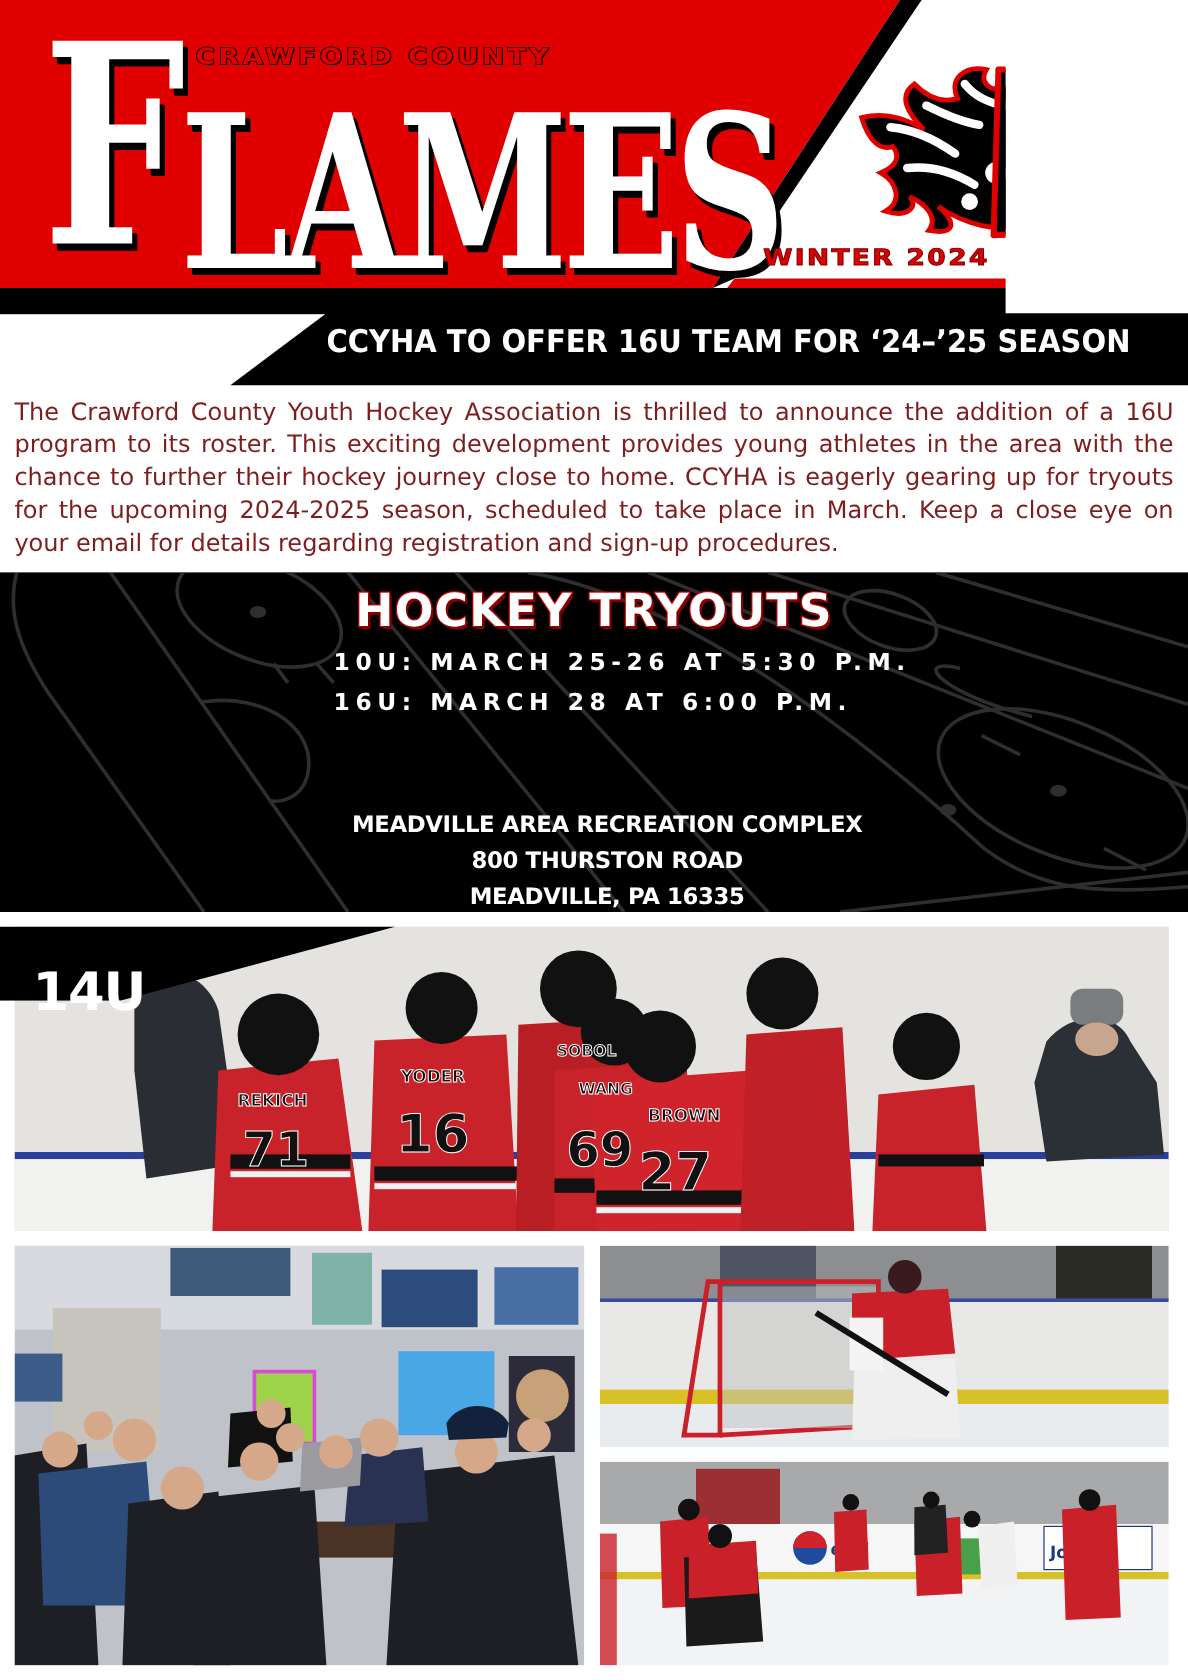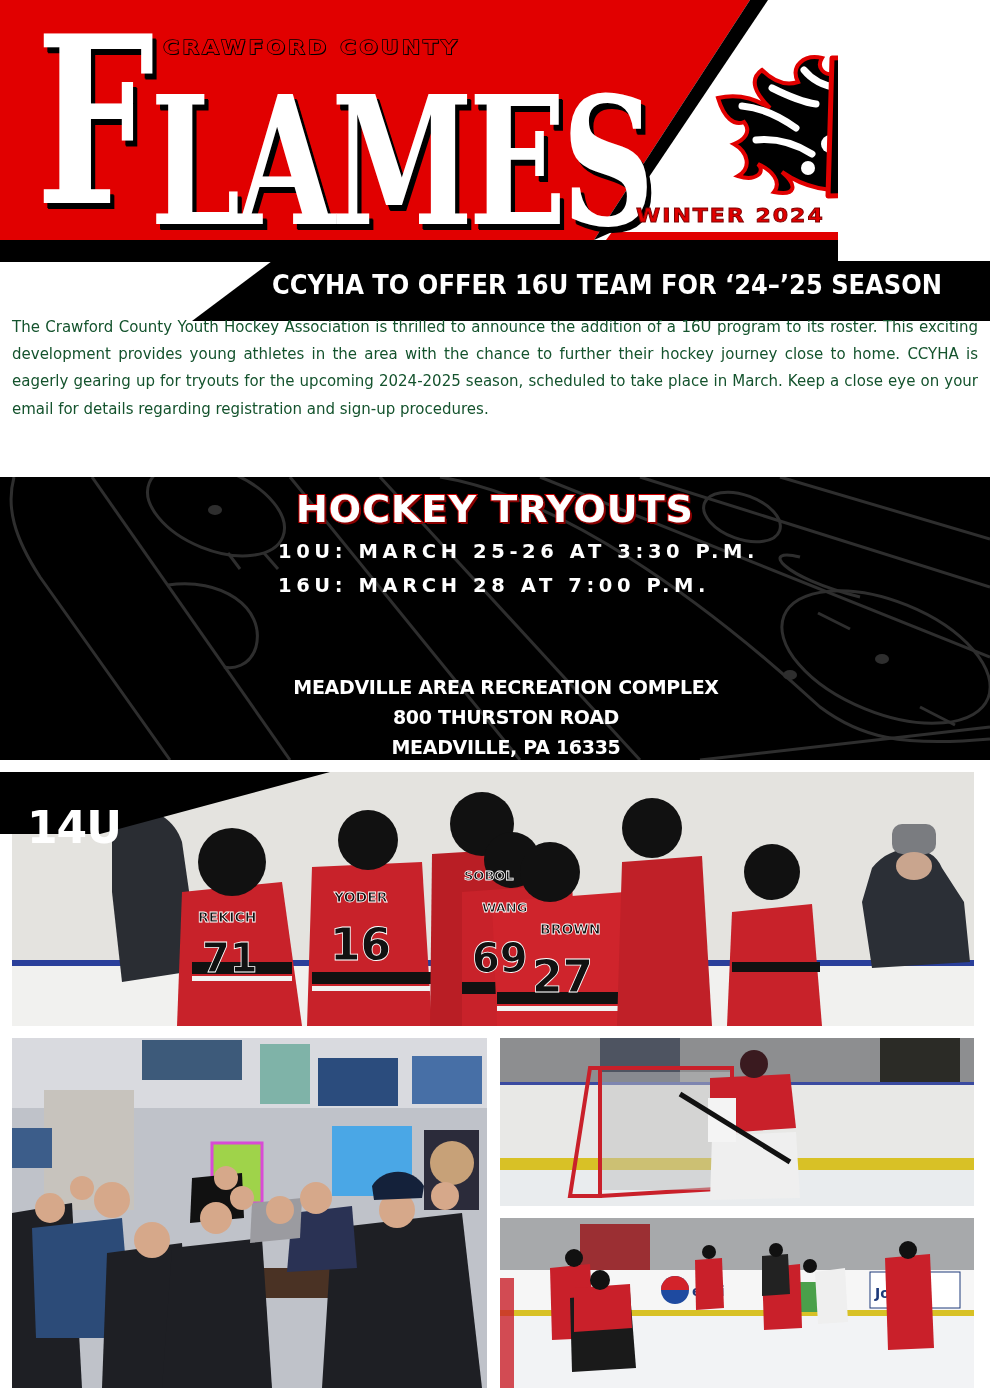--- a/index.html
+++ b/index.html
@@ -41,23 +41,23 @@
   .headline-bar { position: absolute; left: 0; top: 245px; width: 990px; height: 80px; }
   .headline-text {
     position: absolute; left: 272px; top: 270px; width: 708px;
     font-family: "DejaVu Sans", sans-serif; font-weight: bold;
     font-size: 26px; color: #fff; white-space: nowrap;
     transform: scaleX(0.93); transform-origin: left top;
   }
 
   
   .article {
-    position: absolute; left: 12px; top: 314px; width: 966px;
+    position: absolute; left: 12px; top: 330px; width: 966px;
     font-family: "DejaVu Sans", sans-serif;
-    font-size: 15px; line-height: 27.2px; color: #14532d;
+    font-size: 20px; line-height: 27.2px; color: #7f1d1d;
     text-align: justify; text-align-last: left;
   }
 
   
   .tryouts { position: absolute; left: 0; top: 477px; width: 990px; height: 283px; background: #000; overflow: hidden; }
   .rink { position: absolute; left: 0; top: 0; width: 990px; height: 283px; }
   .tryouts-title {
     position: absolute; left: 0; width: 990px; top: 10px; text-align: center;
     font-family: "DejaVu Sans", sans-serif; font-weight: bold;
     font-size: 38px; color: #fff; letter-spacing: 1px;
@@ -151,22 +151,22 @@
       <path d="M700,283 L990,250"></path>
     </g>
     <ellipse cx="215" cy="33" rx="7" ry="5" fill="#2e2e2e"></ellipse>
     <ellipse cx="882" cy="182" rx="7" ry="5" fill="#2e2e2e"></ellipse>
     <ellipse cx="790" cy="198" rx="7" ry="5" fill="#2e2e2e"></ellipse>
   </svg>
 
   <h2 class="tryouts-title">HOCKEY TRYOUTS</h2>
 
   <div class="schedule">
-    <div class="schedule-row">10U: MARCH 25-26 AT 3:30 P.M.</div>
-    <div class="schedule-row">16U: MARCH 28 AT 7:00 P.M.</div>
+    <div class="schedule-row">10U: MARCH 25-26 AT 5:30 P.M.</div>
+    <div class="schedule-row">16U: MARCH 28 AT 6:00 P.M.</div>
   </div>
 
   <div class="venue">
     <div class="venue-line">MEADVILLE AREA RECREATION COMPLEX</div>
     <div class="venue-line">800 THURSTON ROAD</div>
     <div class="venue-line">MEADVILLE, PA 16335</div>
   </div>
 </section>
 
 <div class="photo p-team">

